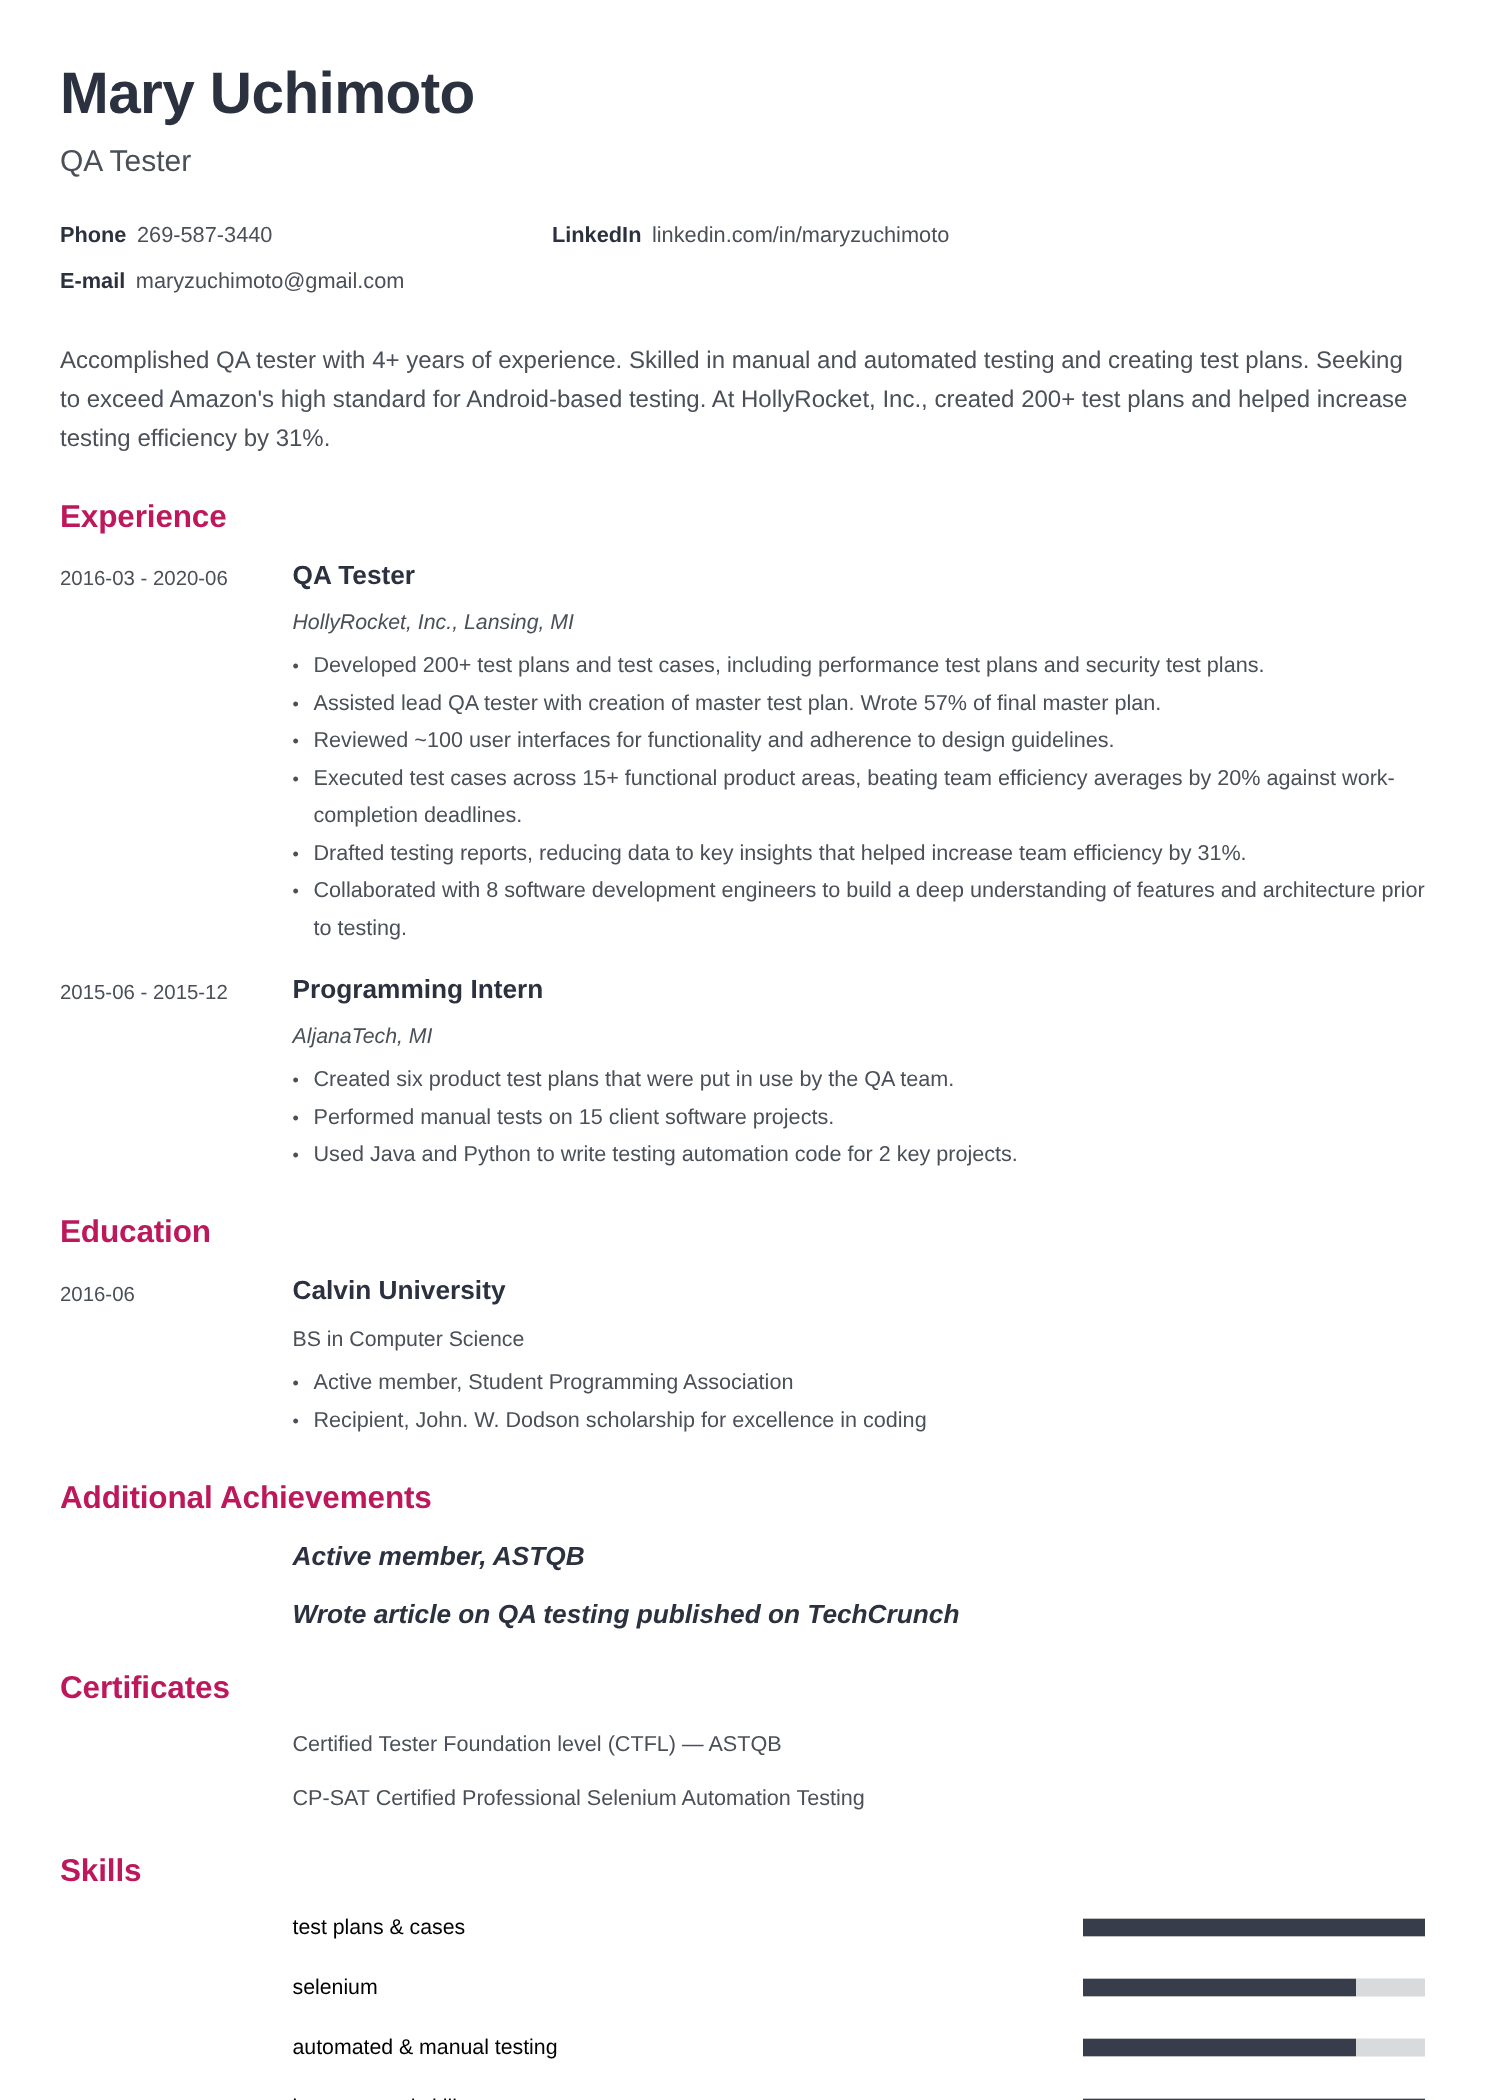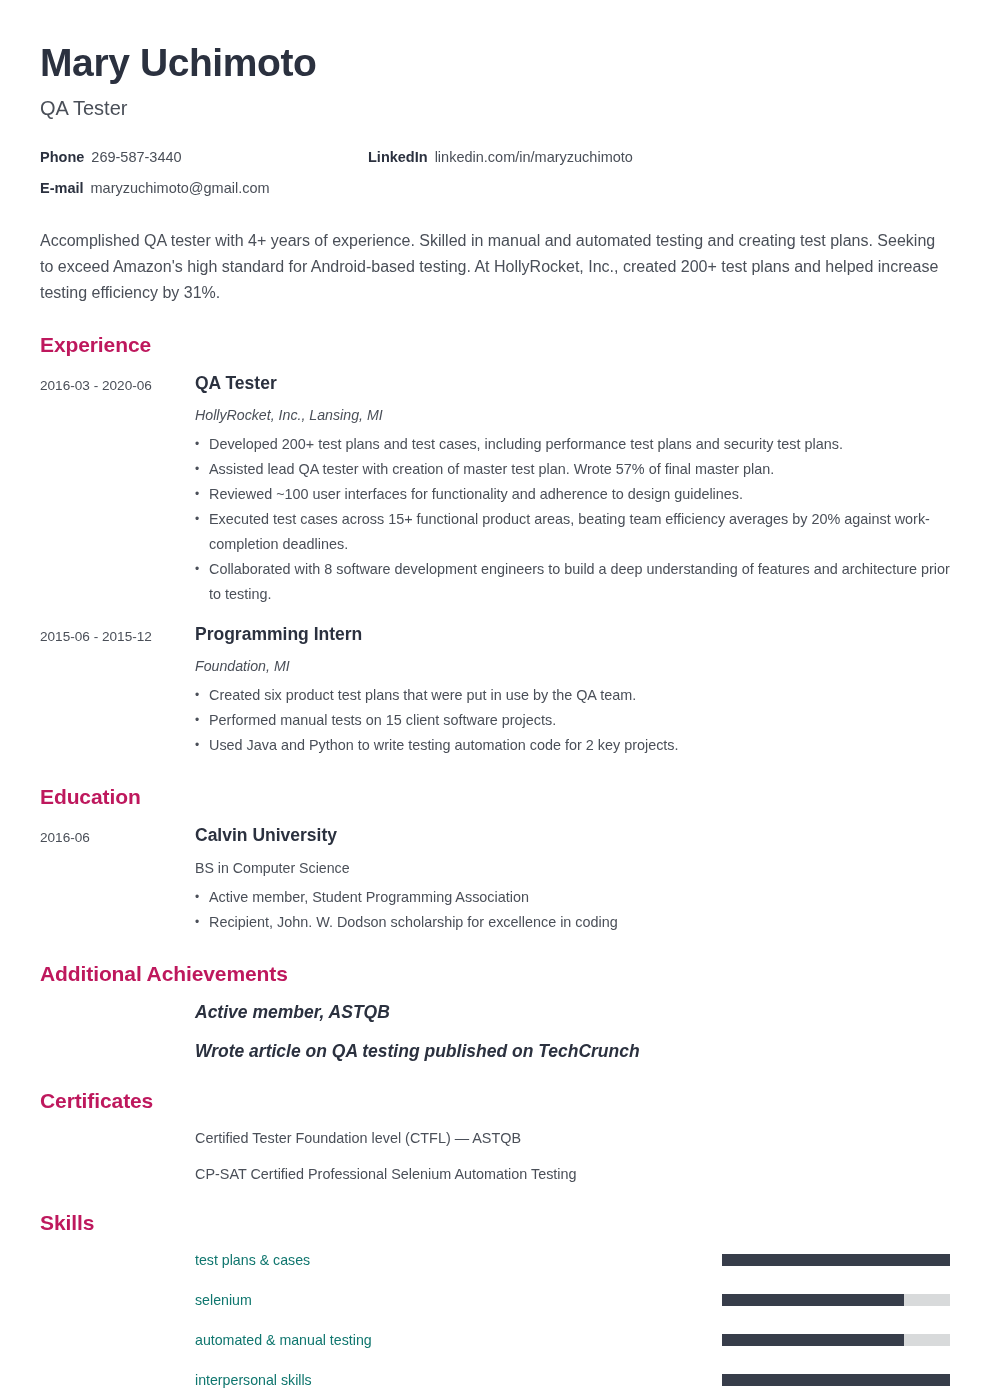--- a/index.html
+++ b/index.html
@@ -182,21 +182,21 @@
     display: flex;
     align-items: center;
     margin-bottom: 20px;
   }
   .skill-row:last-child { margin-bottom: 0; }
   .skill-spacer { flex: 0 0 155px; width: 155px; }
   .skill-name {
     flex: 1 1 auto;
     font-size: 14.2px;
     line-height: 20px;
-    color: #0f766e;
+    color: #000000;
   }
   .skill-bar {
     flex: 0 0 228px;
     width: 228px;
     height: 12px;
     background: #d8dadb;
     position: relative;
     overflow: hidden;
   }
   .skill-fill {
@@ -242,30 +242,31 @@
     <div class="entry">
       <div class="entry-date">2016-03 - 2020-06</div>
       <div class="entry-body">
         <div class="entry-heading">QA Tester</div>
         <div class="entry-sub">HollyRocket, Inc., Lansing, MI</div>
         <ul class="bullets">
           <li>Developed 200+ test plans and test cases, including performance test plans and security test plans.</li>
           <li>Assisted lead QA tester with creation of master test plan. Wrote 57% of final master plan.</li>
           <li>Reviewed ~100 user interfaces for functionality and adherence to design guidelines.</li>
           <li>Executed test cases across 15+ functional product areas, beating team efficiency averages by 20% against work-completion deadlines.</li>
+          <li>Drafted testing reports, reducing data to key insights that helped increase team efficiency by 31%.</li>
           <li>Collaborated with 8 software development engineers to build a deep understanding of features and architecture prior to testing.</li>
         </ul>
       </div>
     </div>
 
     <div class="entry">
       <div class="entry-date">2015-06 - 2015-12</div>
       <div class="entry-body">
         <div class="entry-heading">Programming Intern</div>
-        <div class="entry-sub">Foundation, MI</div>
+        <div class="entry-sub">AljanaTech, MI</div>
         <ul class="bullets">
           <li>Created six product test plans that were put in use by the QA team.</li>
           <li>Performed manual tests on 15 client software projects.</li>
           <li>Used Java and Python to write testing automation code for 2 key projects.</li>
         </ul>
       </div>
     </div>
   </div>
 
   <div class="section">

